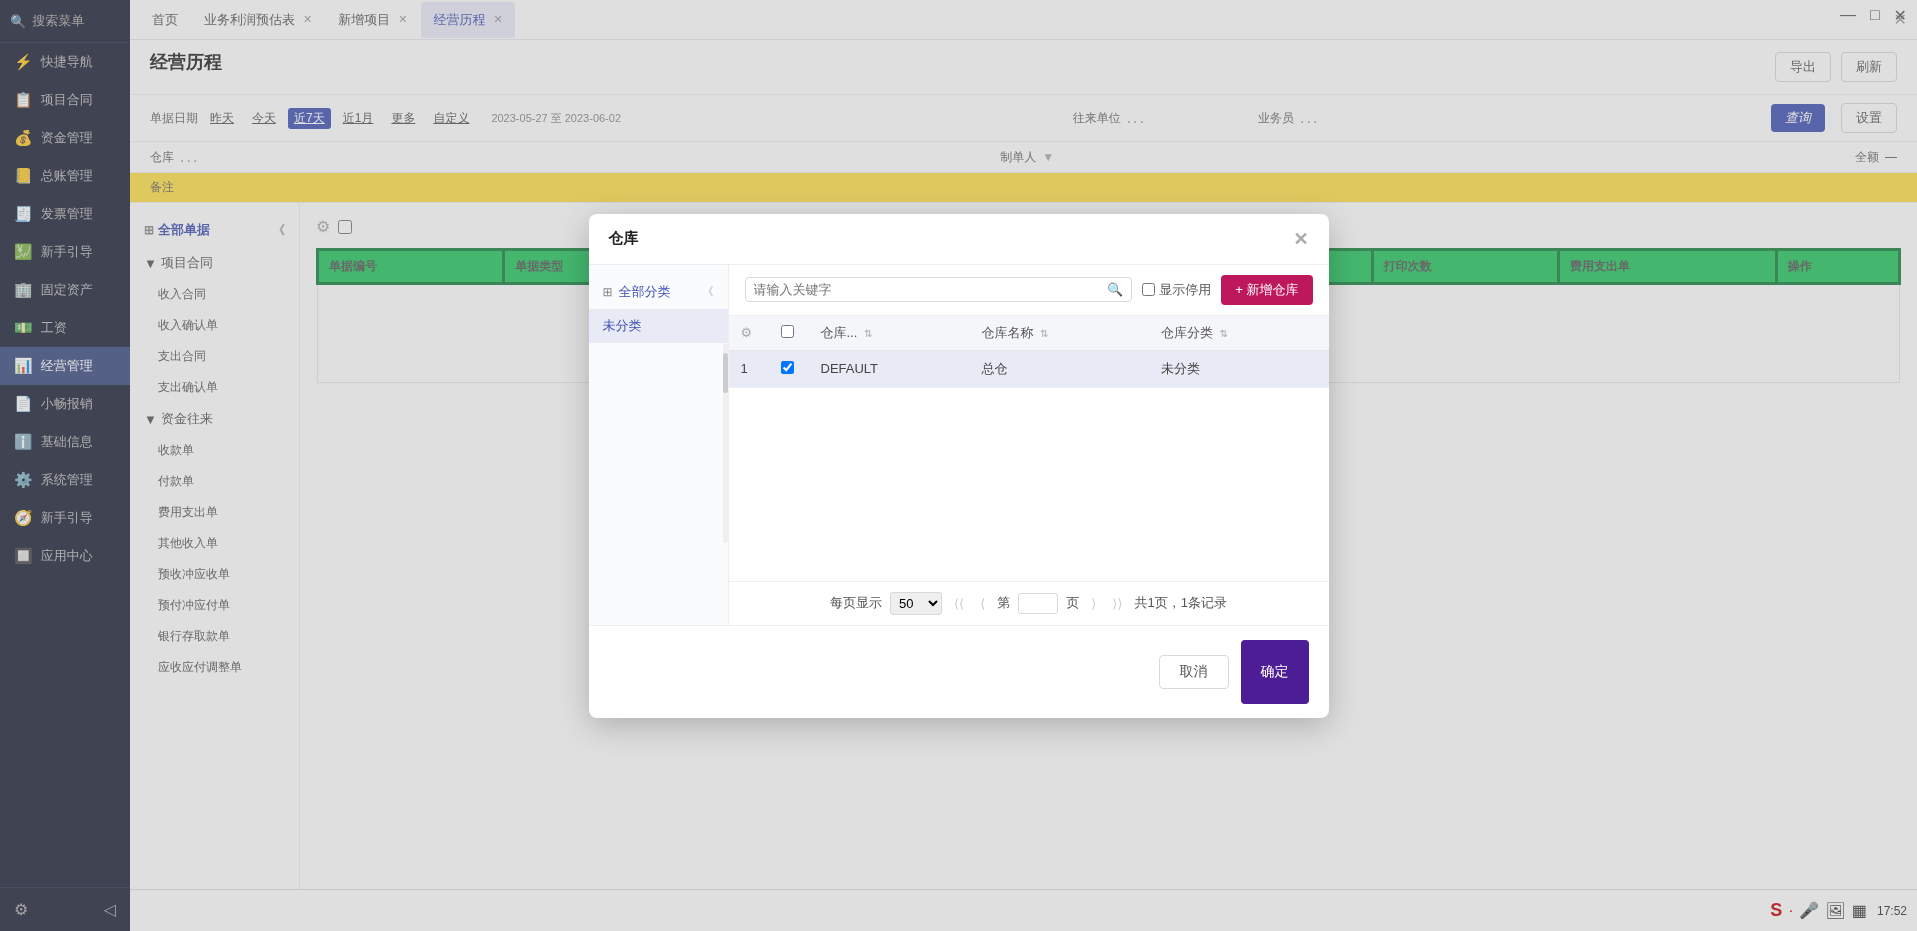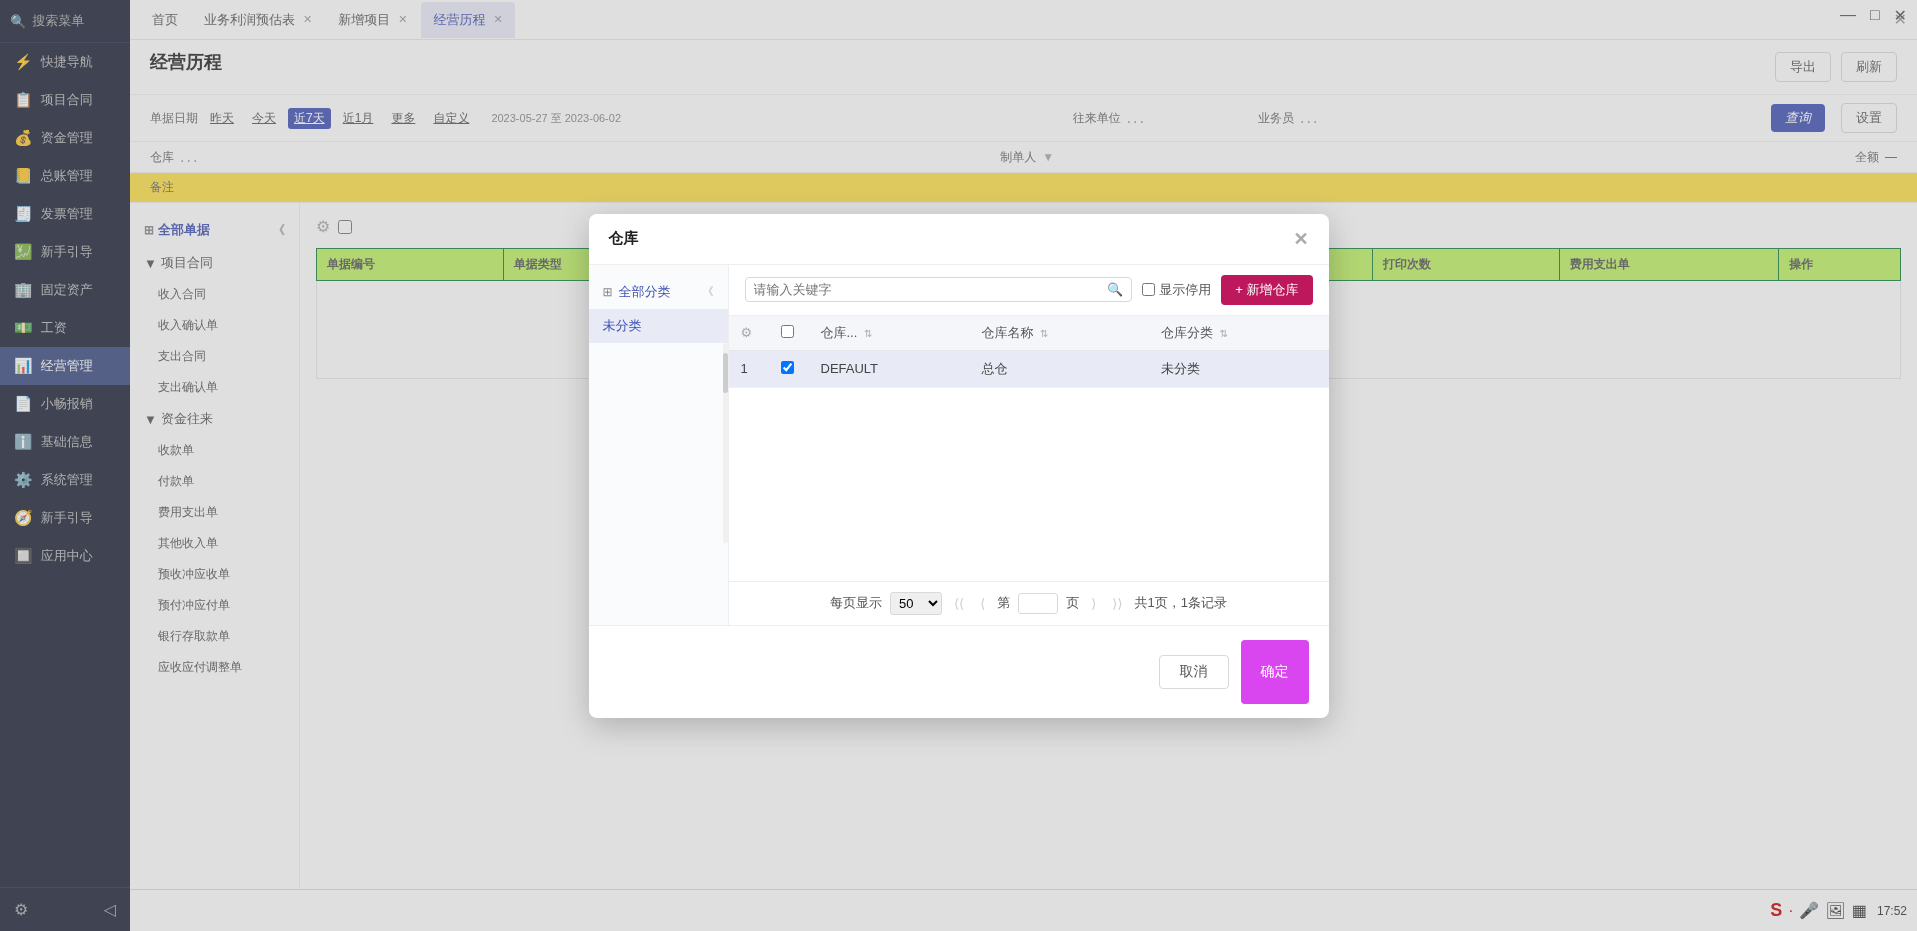--- a/index.html
+++ b/index.html
@@ -98,21 +98,21 @@
     .left-nav-item {
       padding: 7px 14px 7px 28px; font-size: 12px; color: #555; cursor: pointer;
     }
 
     
     .table-area {
       flex: 1; overflow: auto; background: #fff; padding: 10px 16px;
     }
     .data-table { width: 100%; border-collapse: collapse; font-size: 12px; }
     .data-table th {
-      background: #bef264; border: 1px solid #15803d; padding: 7px 10px;
+      background: #22c55e; border: 3px solid #15803d; padding: 7px 10px;
       text-align: left; color: #555; white-space: nowrap;
     }
     .data-table td {
       border: 1px solid #e5e7eb; padding: 7px 10px; color: #555;
     }
 
     
     .modal {
       position: fixed; top: 50%; left: 50%; transform: translate(-50%, -50%);
       background: #fff; border-radius: 8px; width: 740px;
@@ -199,21 +199,21 @@
     
     .modal-footer {
       display: flex; align-items: center; justify-content: flex-end;
       gap: 12px; padding: 14px 20px; border-top: 1px solid #eee;
     }
     .btn-cancel {
       background: #fff; color: #555; border: 1px solid #d9d9d9; border-radius: 4px;
       padding: 7px 20px; font-size: 14px; cursor: pointer;
     }
     .btn-confirm {
-      background: #d946ef; color: #fff; border: none; border-radius: 4px;
+      background: #4c1d95; color: #fff; border: none; border-radius: 4px;
       padding: 23px 20px; font-size: 14px; cursor: pointer;
     }
 
     
     .bottom-bar {
       height: 32px; background: #fff; border-top: 1px solid #eee;
       display: flex; align-items: center; padding: 0 20px; gap: 16px;
       font-size: 12px; color: #888;
     }
     .bottom-bar-right { margin-left: auto; display: flex; align-items: center; gap: 6px; }

